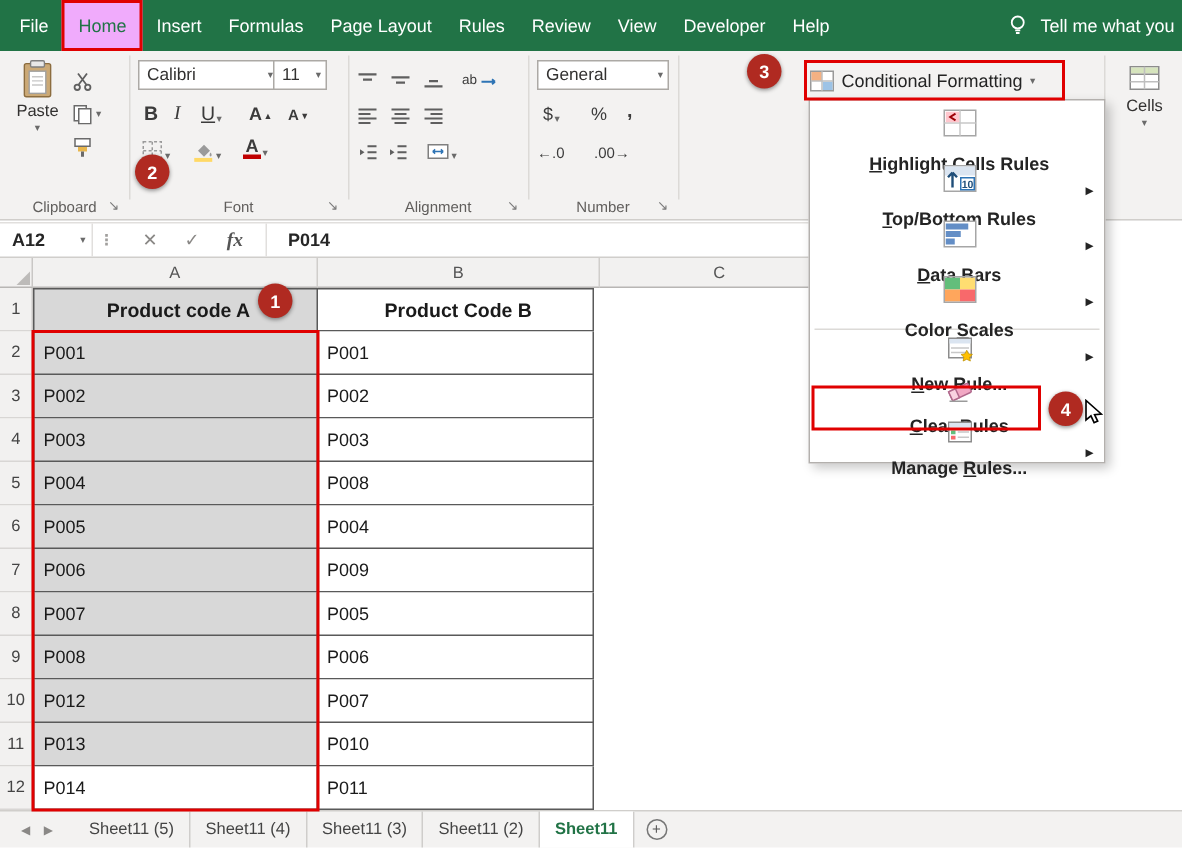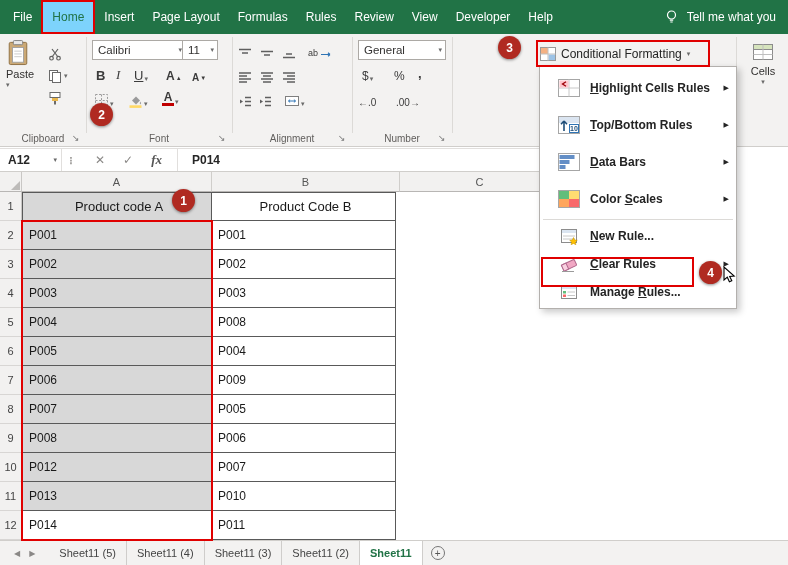--- a/index.html
+++ b/index.html
@@ -7,32 +7,32 @@
   body { position: relative; overflow: hidden; background: #fff;
          font-family: "Liberation Sans", "DejaVu Sans", sans-serif; }
   svg { display: block; }
 
   
   .tabbar { position: absolute; left: 0; top: 0; width: 788px; height: 34px;
             background: #217346; color: #fff; display: flex; align-items: stretch;
             padding-left: 4px; font-size: 12px; overflow: hidden; }
   .tabs { display: flex; }
   .rtab { padding: 0 9px; display: flex; align-items: center; white-space: nowrap; cursor: default; }
-  .rtab.active { background: #7dd3fc; color: #217346; border: 2px solid #e00000; }
+  .rtab.active { background: #f0abfc; color: #217346; border: 2px solid #e00000; }
   .tellme { margin-left: auto; display: flex; align-items: center; gap: 9px;
-            padding-right: 12px; white-space: nowrap; }
+            padding-right: 5px; white-space: nowrap; }
 
   
   .ribbon { position: absolute; left: 0; top: 34px; width: 788px; height: 113px;
             background: #f3f2f1; border-bottom: 1px solid #d0cecb; font-size: 11px; color: #3b3b3b; }
   .gdiv { position: absolute; top: 3px; height: 96px; width: 1px; background: #dcdad7; }
   .glabel { position: absolute; bottom: 2px; font-size: 10px; color: #605e5c; text-align: center; }
   .dlaunch { position: absolute; bottom: 3px; font-size: 9px; color: #7a7a7a; }
   .pastebtn { position: absolute; left: 6px; top: 5px; width: 38px; display: flex;
-              flex-direction: column; gap: 1px; font-size: 11px; color: #323130; }
+              flex-direction: column; align-items: center; gap: 1px; font-size: 11px; color: #323130; }
   .smallbtn { position: absolute; left: 48px; height: 18px; display: flex; align-items: center; gap: 2px; }
   .combo { position: absolute; height: 20px; background: #fff; border: 1px solid #aca9a5;
            display: flex; align-items: center; font-size: 11.5px; color: #323130; padding: 0 3px 0 5px; }
   .combo .dd { margin-left: auto; }
   .dd { font-size: 7px; color: #6a6a6a; }
   .fbtn { position: absolute; height: 18px; display: flex; align-items: flex-end; gap: 1px; color: #3b3b3b; }
   .boldb { font-weight: bold; font-size: 13px; }
   .italb { font-style: italic; font-family: "Liberation Serif", serif; font-size: 13px; }
   .underb { text-decoration: underline; font-size: 13px; }
   .alabel { font-size: 12px; font-weight: bold; }
@@ -73,21 +73,21 @@
   .rn { width: 22px; background: #f2f1f0; border-right: 1px solid #c9c7c5;
         border-bottom: 1px solid #d8d6d4; display: flex; align-items: center;
         justify-content: center; font-size: 11px; color: #444; }
   .ca { width: 190px; background: #d8d8d8; border-left: 1px solid #595959;
         border-right: 1px solid #595959; border-bottom: 1px solid #595959;
         display: flex; align-items: center; padding-left: 6px; font-size: 12px; color: #1a1a1a; }
   .cb { width: 184px; background: #fff; border-right: 1px solid #595959;
         border-bottom: 1px solid #595959; display: flex; align-items: center;
         padding-left: 6px; font-size: 12px; color: #1a1a1a; }
   .toprow { border-top: 1px solid #595959; }
-  .hdrcell { font-weight: normal; font-size: 13px; justify-content: center; padding-left: 4px; }
+  .hdrcell { font-weight: bold; font-size: 13px; justify-content: center; padding-left: 4px; }
   .activecell { background: #fff; }
   .cc { width: 160px; }
 
   
   .stabs { position: absolute; left: 0; top: 540px; width: 788px; height: 25px;
            background: #f3f2f1; border-top: 1px solid #d0cecb; display: flex;
            align-items: stretch; font-size: 11px; color: #444; }
   .stnav { display: flex; align-items: center; gap: 9px; padding: 0 14px; color: #8a8886; font-size: 8px; }
   .stablist { display: flex; align-items: stretch; }
   .stab { display: flex; align-items: center; padding: 0 10px;
@@ -95,22 +95,22 @@
   .stab.active { background: #fff; color: #217346; font-weight: bold; }
   .newsheet { display: flex; align-items: center; margin-left: 8px; }
   .pluscircle { width: 14px; height: 14px; border: 1px solid #767676; border-radius: 50%;
                 display: flex; align-items: center; justify-content: center;
                 font-size: 10px; color: #555; }
 
   
   .cfmenu { position: absolute; left: 539px; top: 66px; width: 198px; background: #fff;
             border: 1px solid #b3b0ad; box-shadow: 3px 3px 7px rgba(0,0,0,0.22);
             padding: 2px 0; z-index: 30; }
-  .mitem { display: flex; align-items: center; padding: 0 7px 0 15px; gap: 7px;
-           font-size: 12px; font-weight: 600; color: #242424; cursor: default; }
+  .mitem { display: flex; align-items: center; padding: 0 7px 0 10px; gap: 7px;
+           font-size: 12px; font-weight: 600; color: #242424; cursor: default; flex-direction: column; }
   .mitem.big { height: 37px; }
   .mitem.small { height: 28px; }
   .micon { width: 28px; display: flex; justify-content: center; }
   .marrow { margin-left: auto; font-size: 7px; color: #242424; }
   .msep { height: 1px; background: #dcdad7; margin: 2px 3px; }
 
   
   .redbox { position: absolute; border: 2px solid #e00000; z-index: 40; pointer-events: none; }
   #box-cf      { left: 536px; top: 40px;  width: 174px; height: 27px; }
   #box-newrule { left: 541px; top: 257px; width: 153px; height: 30px; }
@@ -126,22 +126,22 @@
   .cursorarrow { position: absolute; left: 721px; top: 266px; z-index: 60; }
 </style>
 </head>
 <body>
 
 <div class="tabbar">
   <div class="tabs">
       <div class="rtab">File</div>
       <div class="rtab active">Home</div>
       <div class="rtab">Insert</div>
+      <div class="rtab">Formulas</div>
       <div class="rtab">Page Layout</div>
-      <div class="rtab">Formulas</div>
       <div class="rtab">Rules</div>
       <div class="rtab">Review</div>
       <div class="rtab">View</div>
       <div class="rtab">Developer</div>
       <div class="rtab">Help</div>
     </div>
   <div class="tellme">
     <span>
       <svg width="13" height="14" viewBox="0 0 13 14">
         <circle cx="6.5" cy="5" r="4" fill="none" stroke="#fff" stroke-width="1.2"></circle>

